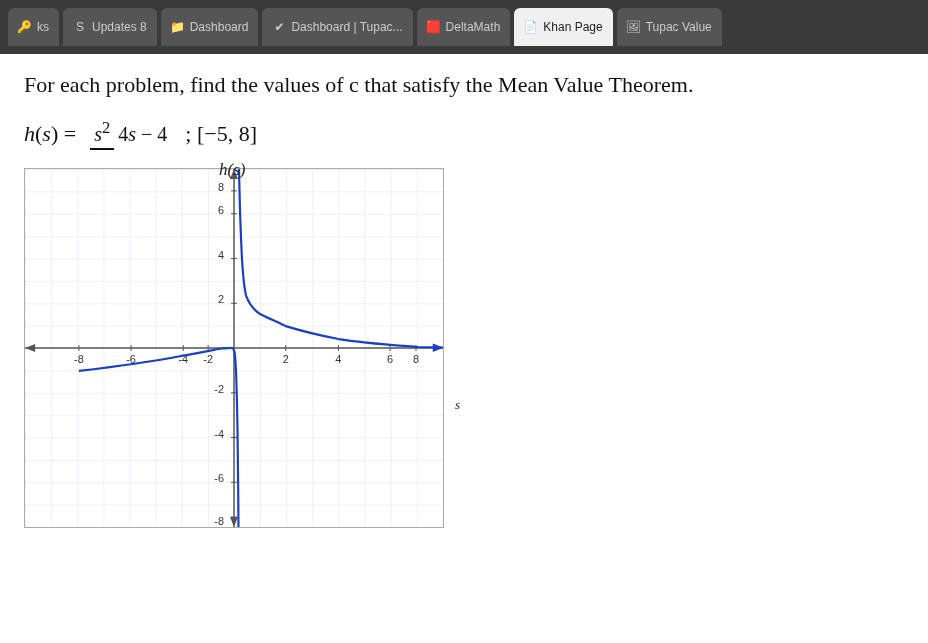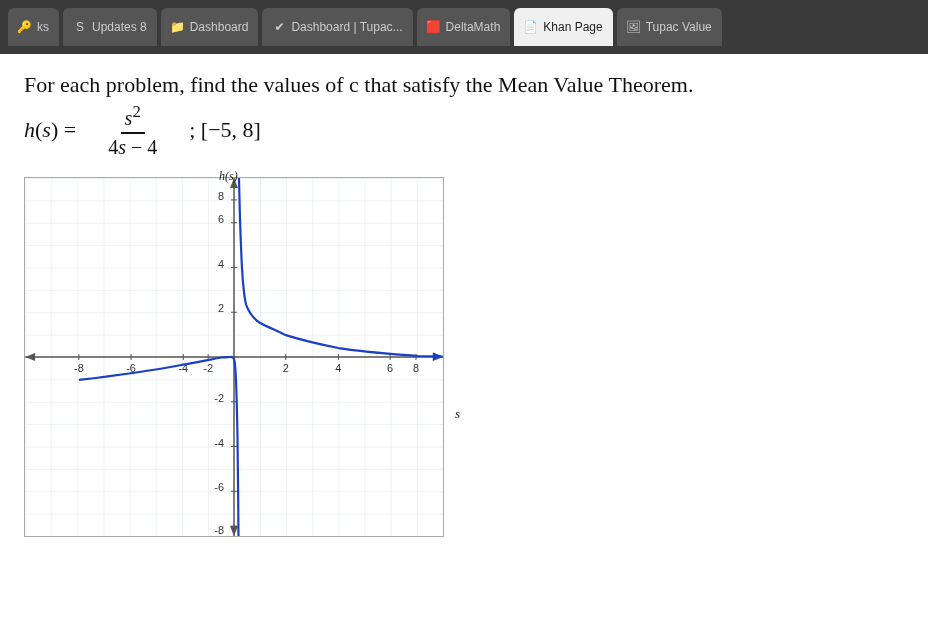--- a/index.html
+++ b/index.html
@@ -46,37 +46,37 @@
       background: #ffffff;
       width: 928px;
       height: calc(643px - 54px);
       padding: 18px 24px;
       overflow: hidden;
     }
 
     .problem-statement {
       font-size: 22px;
       color: #111;
-      margin-bottom: 4px;
+      margin-bottom: 20px;
       font-family: Georgia, serif;
     }
 
     .formula-container {
       display: flex;
       align-items: center;
-      gap: 28px;
+      gap: 14px;
       margin-bottom: 18px;
       font-size: 22px;
       font-family: Georgia, serif;
       color: #111;
     }
 
     .fraction {
       display: inline-flex;
-      flex-direction: column;
+      flex-direction: row;
       align-items: center;
       vertical-align: middle;
       text-align: center;
     }
     .fraction-top {
       border-bottom: 2px solid #111;
       padding: 0 4px 2px 4px;
       font-size: 20px;
     }
     .fraction-bottom {
@@ -94,21 +94,21 @@
 
     .graph-canvas {
       border: 1px solid #aaa;
       background: #fff;
     }
 
     .graph-label-y {
       position: absolute;
       top: -8px;
       left: 195px;
-      font-size: 12px;
+      font-size: 17px;
       font-style: italic;
       color: #222;
       font-family: Georgia, serif;
     }
     .graph-label-x {
       position: absolute;
       right: -16px;
       bottom: 115px;
       font-size: 13px;
       font-style: italic;

